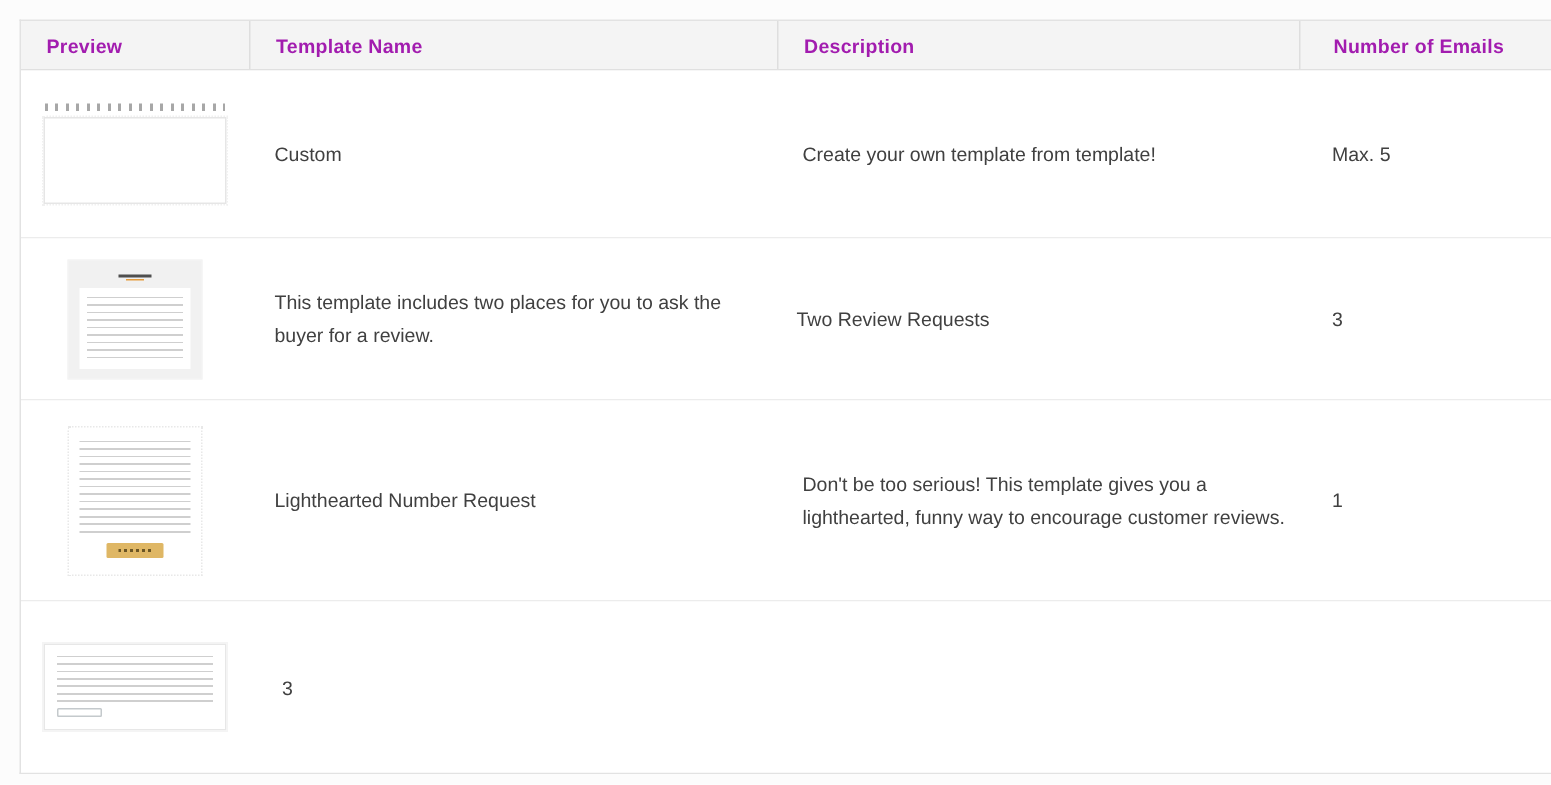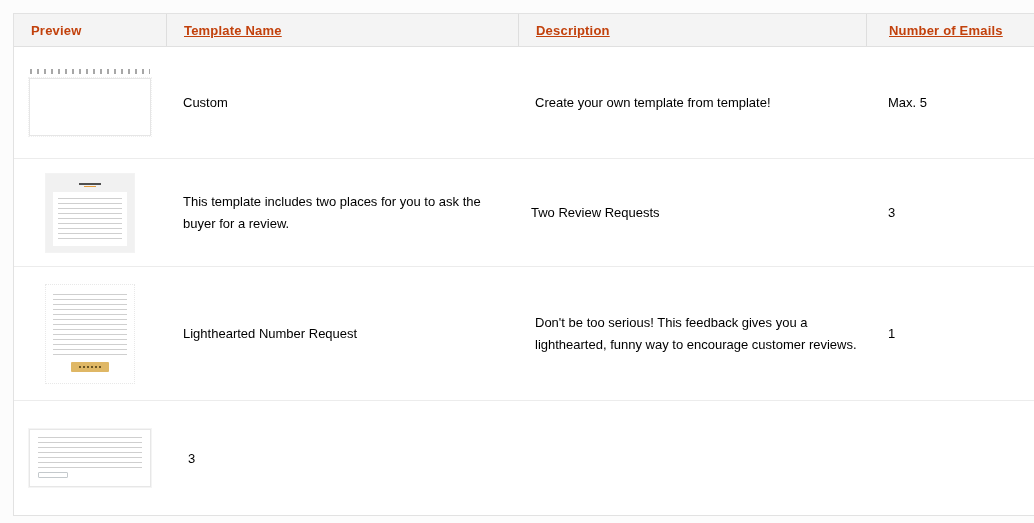--- a/index.html
+++ b/index.html
@@ -21,44 +21,44 @@
   }
   
   .thead {
     display:flex;
     height:33px;
     background:#f4f4f4;
     border-bottom:1px solid #e0e0e0;
     align-items:center;
   }
   .hcell {
-    font-size:13px; font-weight:bold; color:#c2410c;
+    font-size:13px; font-weight:bold; color:#a21caf;
     letter-spacing:.2px;
     padding-left:17px;
     height:100%;
     display:flex; align-items:center;
   }
-  .hcell + .hcell { border-left:1px solid #dedede;text-decoration:underline; }
+  .hcell + .hcell { border-left:1px solid #dedede; }
   .col-preview { width:152px; flex:none; }
   .col-name   { width:352px; flex:none; }
   .col-desc   { width:348px; flex:none; }
   .col-emails { flex:1; padding-left:22px; }
   
   .trow {
     display:flex;
     align-items:center;
     border-bottom:1px solid #ececec;
     background:#fff;
   }
   .trow:last-child { border-bottom:none; }
   .row-1 { height:112px; }
   .row-2 { height:108px; }
   .row-3 { height:134px; }
   .row-4 { height:114px; }
-  .cell { padding-left:17px; font-size:13px; color:#000000; }
+  .cell { padding-left:17px; font-size:13px; color:#404040; }
   .cell.col-emails { padding-left:22px; }
   .desc-text { width:332px; line-height:1.65; padding-right:4px; }
   
   .pv-cell { display:flex; justify-content:center; padding-left:0; }
   
   .thumb-custom { width:122px; }
   .tc-toolbar {
     height:5px; margin:0 1px 4px 1px;
     background:repeating-linear-gradient(90deg,#8a8a8a 0 2px,transparent 2px 7px);
     opacity:.75;
@@ -162,21 +162,21 @@
     <div class="cell col-preview pv-cell">
       <div class="thumb-lighthearted">
         <div class="lh-lines"></div>
         <div class="lh-btn">
           <div class="lh-btn-dots"></div>
         </div>
       </div>
     </div>
     <div class="cell col-name">Lighthearted Number Request</div>
     <div class="cell col-desc">
-        <div class="desc-text">Don't be too serious! This feedback gives you a lighthearted, funny way to encourage customer reviews.</div>
+        <div class="desc-text">Don't be too serious! This template gives you a lighthearted, funny way to encourage customer reviews.</div>
       </div>
     <div class="cell col-emails">1</div>
   </div>
 
   <div class="trow row-4">
     <div class="cell col-preview pv-cell">
       <div class="thumb-feedback">
         <div class="fb-lines"></div>
         <div class="fb-btn"></div>
       </div>

